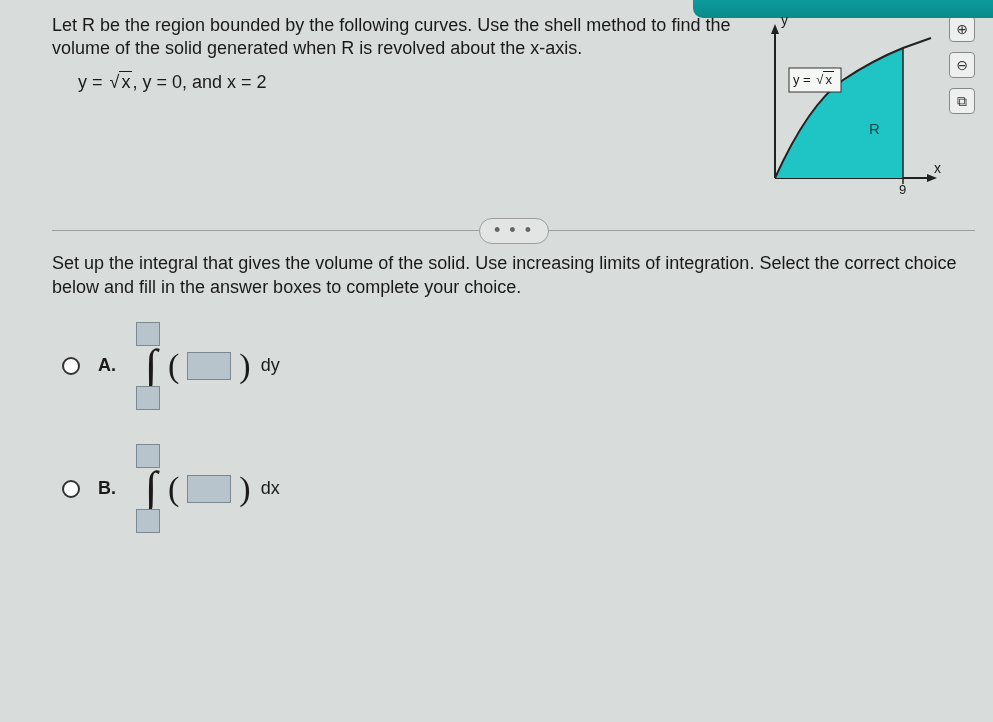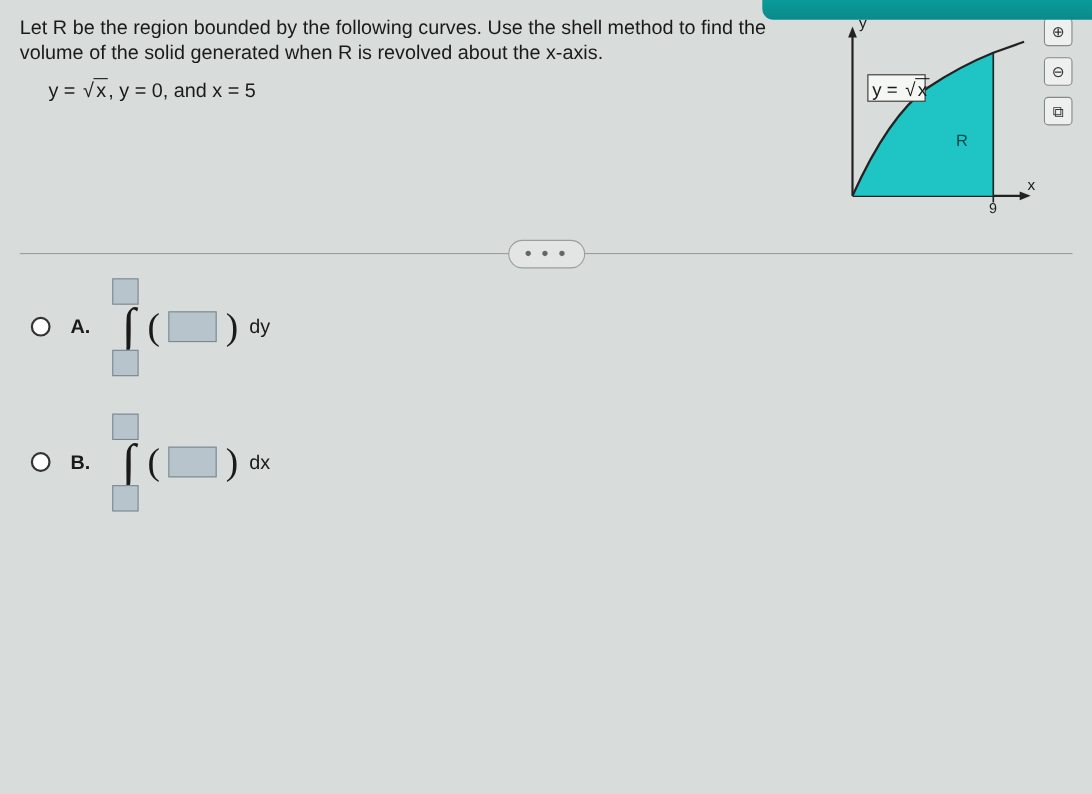--- a/index.html
+++ b/index.html
@@ -13,21 +13,21 @@
       font-size: 18px;
       overflow: hidden;
     }
     .teal-bar {
       position: absolute;
       top: 0; right: 0;
       width: 300px; height: 18px;
       background: linear-gradient(to bottom, #0a9b9b, #0a8a8a);
       border-bottom-left-radius: 10px;
     }
-    .content { padding: 14px 18px; }
+    .content { padding: 14px 18px; margin-left: 34px; }
     .top-row { display: flex; gap: 20px; align-items: flex-start; }
     .prompt { flex: 1; line-height: 1.3; }
     .eqline { margin-top: 10px; padding-left: 26px; }
     .sqrt { position: relative; display: inline-block; padding-left: 2px;}
     .sqrt::before { content:"√"; }
     .sqrt-bar { border-top: 1.5px solid #1a1a1a; padding: 0 2px;}
     .graph-col { display:flex; align-items:flex-start; gap:6px;}
     .graph {
       width: 190px; height: 190px;
       position: relative;
@@ -90,21 +90,21 @@
 <body>
 
 <div class="teal-bar"></div>
 
 <div class="content">
 
   <div class="top-row">
     <div class="prompt">
       <div>Let R be the region bounded by the following curves. Use the shell method to find the volume of the solid generated when R is revolved about the x-axis.</div>
       <div class="eqline">
-        <span>y = </span><span class="sqrt"><span class="sqrt-bar">x</span></span><span>, y = 0, and x = 5</span>
+        <span>y = </span><span class="sqrt"><span class="sqrt-bar">x</span></span><span>, y = 0, and x = 2</span>
       </div>
     </div>
 
     <div class="graph-col">
       <div class="graph">
         <svg viewBox="0 0 190 190" width="190" height="190">
 
           <line x1="22" y1="20" x2="22" y2="168" stroke="#222" stroke-width="2"></line>
           <polygon points="22,14 18,24 26,24" fill="#222"></polygon>
           <line x1="22" y1="168" x2="178" y2="168" stroke="#222" stroke-width="2"></line>
@@ -115,21 +115,21 @@
           <path d="M22,168 Q55,95 90,70 Q120,50 150,38 Q164,33 178,28" fill="none" stroke="#222" stroke-width="2"></path>
 
           <line x1="150" y1="38" x2="150" y2="168" stroke="#222" stroke-width="1.5"></line>
 
           <line x1="150" y1="168" x2="150" y2="174" stroke="#222" stroke-width="1.5"></line>
 
           <rect x="36" y="58" width="52" height="24" fill="#f5f7f5" stroke="#333" stroke-width="1"></rect>
         </svg>
         <div style="position:absolute;left:28px;top:2px;font-size:14px;">y</div>
         <div style="position:absolute;right:2px;top:150px;font-size:14px;">x</div>
-        <div style="position:absolute;left:40px;top:62px;font-size:17px;white-space:nowrap;">
+        <div style="position:absolute;left:40px;top:62px;font-size:13px;white-space:nowrap;">
           <span>y = </span><span class="sqrt"><span class="sqrt-bar">x</span></span>
         </div>
         <div style="position:absolute;left:116px;top:110px;font-size:15px;color:#0a4a4a;">R</div>
         <div style="position:absolute;left:146px;top:172px;font-size:13px;">9</div>
       </div>
 
       <div class="side-icons">
         <div class="icon-btn">
             <span>⊕</span>
           </div>
@@ -141,20 +141,21 @@
           </div>
       </div>
     </div>
   </div>
 
   <div class="divider-row">
     <div class="more-pill"><span>• • •</span></div>
   </div>
 
   <div class="question-body">
+    <div>Set up the integral that gives the volume of the solid. Use increasing limits of integration. Select the correct choice below and fill in the answer boxes to complete your choice.</div>
   </div>
 
   <div class="choices">
 
     <div class="choice">
       <div class="radio"></div>
       <div class="choice-label">A.</div>
       <div class="integral-expr">
         <div class="limit-stack">
           <span class="small-box"></span>

